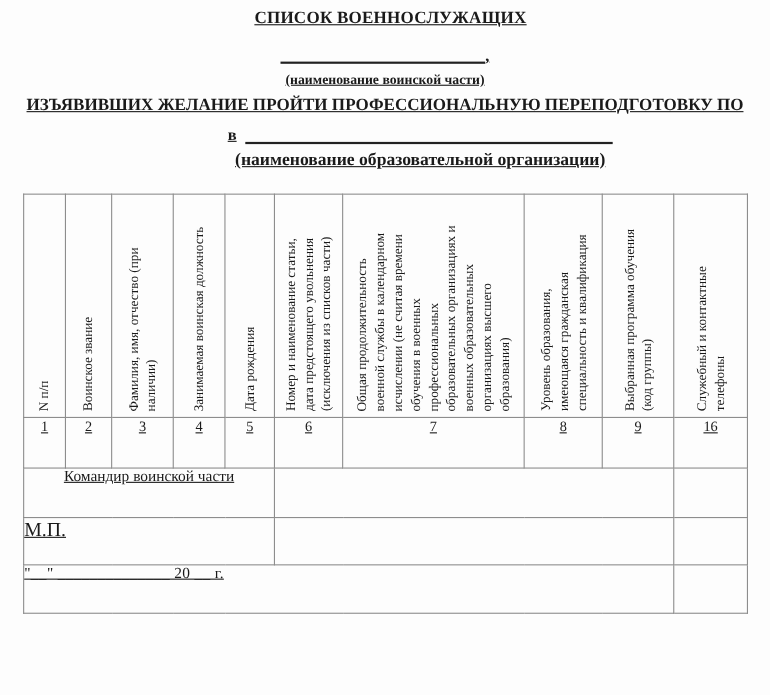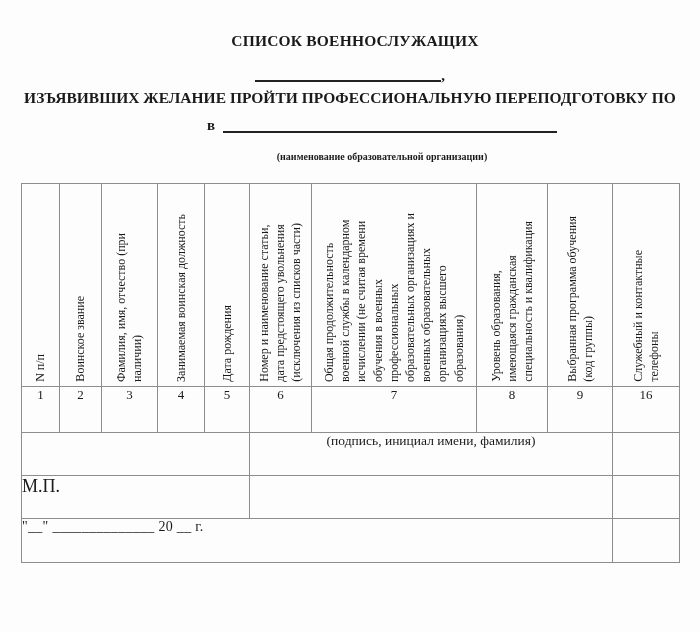--- a/index.html
+++ b/index.html
@@ -4,21 +4,21 @@
 <style>
   html,body{margin:0;padding:0;}
   body{
     width:700px;height:632px;
     background:#fdfdfd;
     font-family:"Liberation Serif","DejaVu Serif",serif;
     color:#1a1a1a;
     -webkit-font-smoothing:antialiased;
     overflow:hidden;
   }
-  .doc{padding-top:32px;}
+  .doc{padding-top:8px;text-decoration:underline;}
 
   
   .title{
     text-align:center;
     font-weight:bold;
     font-size:15.5px;
     letter-spacing:.2px;
     margin:0 0 0 10px;
   }
   .unit-line{
@@ -57,22 +57,22 @@
     display:flex;
     align-items:flex-end;
     font-weight:bold;
     font-size:15px;
     line-height:15px;
   }
   .org-line .blank{flex:1 1 auto;margin-left:8px;}
   .org-caption{
     text-align:center;
     font-weight:bold;
-    font-size:10px;
-    margin-top:18px;
+    font-size:16px;
+    margin-top:6px;
   }
 
   
   table.roster{
     border-collapse:collapse;
     table-layout:fixed;
     margin:21px 0 0 21px;
     width:658px;
   }
   table.roster th,table.roster td{
@@ -135,20 +135,21 @@
 </style>
 </head>
 <body>
 
 <div class="doc">
 
   <div class="title">СПИСОК ВОЕННОСЛУЖАЩИХ</div>
 
   <div class="unit-line"><span class="blank unit"></span><span>,</span></div>
 
+  <div class="caption">(наименование воинской части)</div>
 
   <div class="subtitle">
     <div>ИЗЪЯВИВШИХ ЖЕЛАНИЕ ПРОЙТИ ПРОФЕССИОНАЛЬНУЮ ПЕРЕПОДГОТОВКУ ПО</div>
   </div>
 
   <div class="org-block">
     <div class="org-line">
       <span>в</span>
       <span class="blank"></span>
     </div>
@@ -201,23 +202,23 @@
         <td class="numcell">2</td>
         <td class="numcell">3</td>
         <td class="numcell">4</td>
         <td class="numcell">5</td>
         <td class="numcell">6</td>
         <td class="numcell">7</td>
         <td class="numcell">8</td>
         <td class="numcell">9</td>
         <td class="numcell">16</td>
       </tr>
-      <tr class="row-b">
-        <td colspan="5"></td>
-        <td class="sig" colspan="4">(подпись, инициал имени, фамилия)</td>
+      <tr class="row-a">
+        <td class="cmd" colspan="5">Командир воинской части</td>
+        <td colspan="4"></td>
         <td></td>
       </tr>
       <tr class="row-c">
         <td class="mp" colspan="5">М.П.</td>
         <td colspan="4"></td>
         <td></td>
       </tr>
       <tr class="row-d">
         <td class="dateline" colspan="9">"__" ______________ 20 __ г.</td>
         <td></td>

